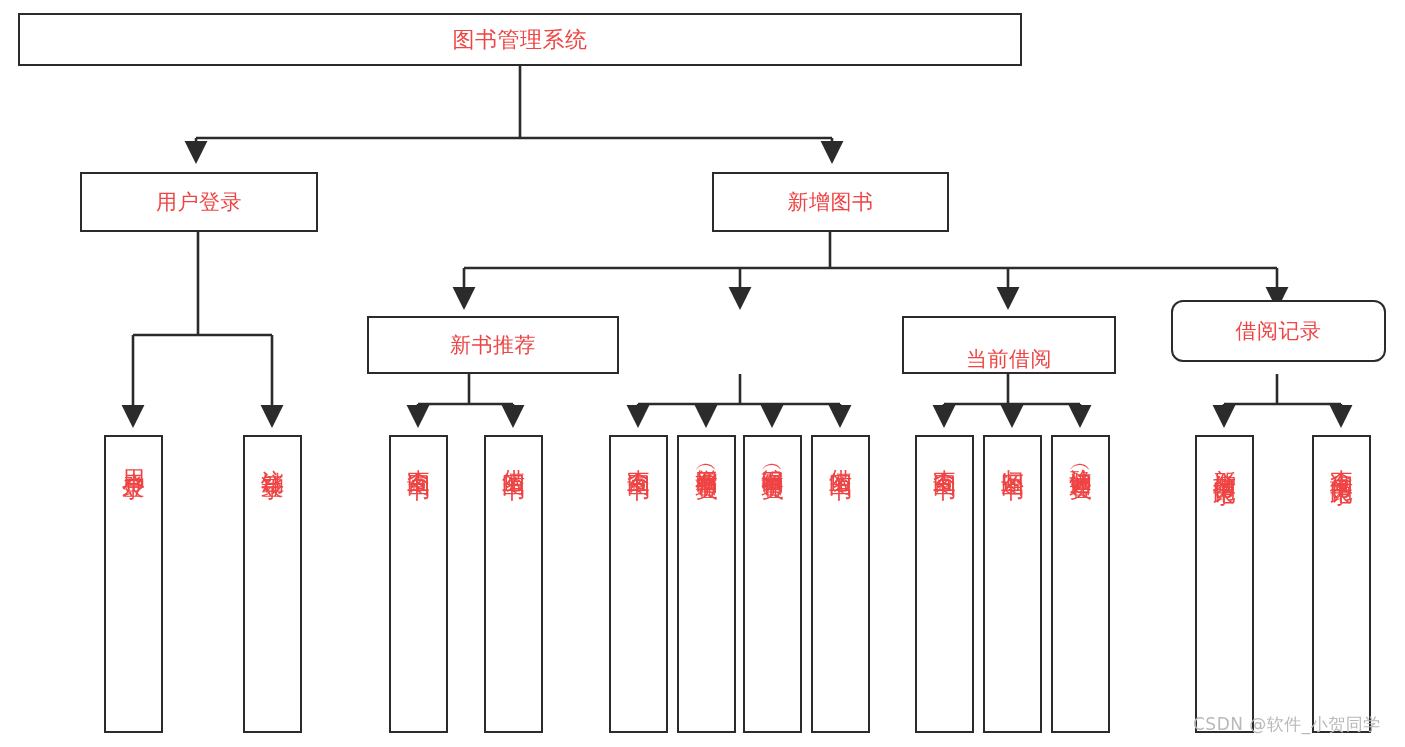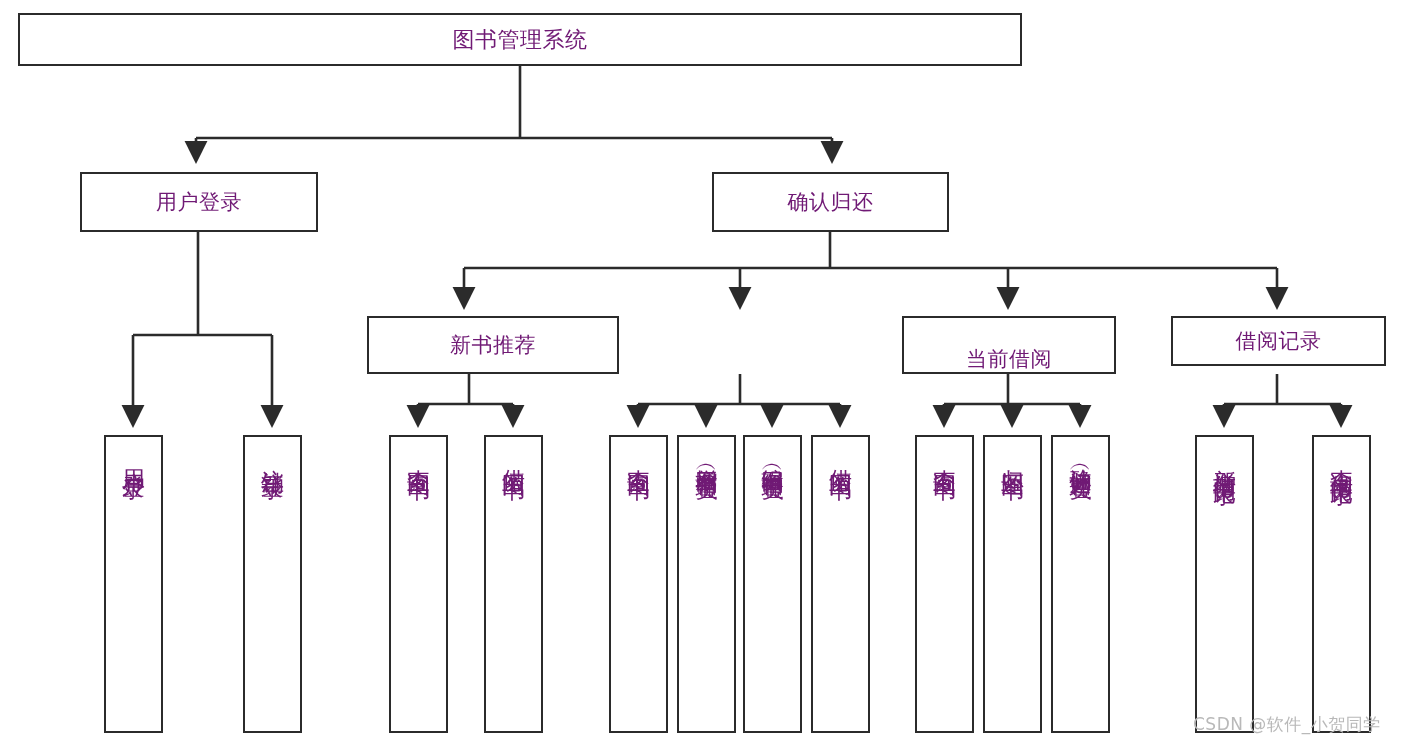--- a/index.html
+++ b/index.html
@@ -23,21 +23,21 @@
   }
   .node{
     position:absolute;
     box-sizing:border-box;
     border:2.5px solid #2b2b2b;
     background:#ffffff;
     display:flex;
     align-items:center;
     justify-content:center;
     text-align:center;
-    color:#701a75;
+    color:#ef4444;
   }
   .node .lbl{
     display:block;
     line-height:1.18;
     letter-spacing:0.5px;
   }
   
   .node.horiz .lbl{
     font-size:21px;
     white-space:nowrap;
@@ -126,30 +126,30 @@
   </svg>
 
   <div class="node horiz" id="n-root" style="left:18px; top:13px; width:1004px; height:53px;">
     <span class="lbl">图书管理系统</span>
   </div>
 
   <div class="node horiz" style="left:80px; top:172px; width:238px; height:60px;">
     <span class="lbl">用户登录</span>
   </div>
   <div class="node horiz" style="left:712px; top:172px; width:237px; height:60px;">
-    <span class="lbl">确认归还</span>
+    <span class="lbl">新增图书</span>
   </div>
 
   <div class="node horiz" style="left:367px; top:316px; width:252px; height:58px;">
     <span class="lbl">新书推荐</span>
   </div>
   <div class="node horiz" style="left:902px; top:316px; width:214px; height:58px;align-items:flex-end;">
     <span class="lbl">当前借阅</span>
   </div>
-  <div class="node horiz" style="left:1171px; top:316px; width:215px; height:50px;">
+  <div class="node horiz" style="left:1171px; top:300px; width:215px; height:62px;border-radius:12px;">
     <span class="lbl">借阅记录</span>
   </div>
 
   <div class="node vert" style="left:104px; top:435px; width:59px; height:298px;">
     <span class="lbl">用户登录</span>
   </div>
   <div class="node vert" style="left:243px; top:435px; width:59px; height:298px;">
     <span class="lbl">注销登录</span>
   </div>
 

